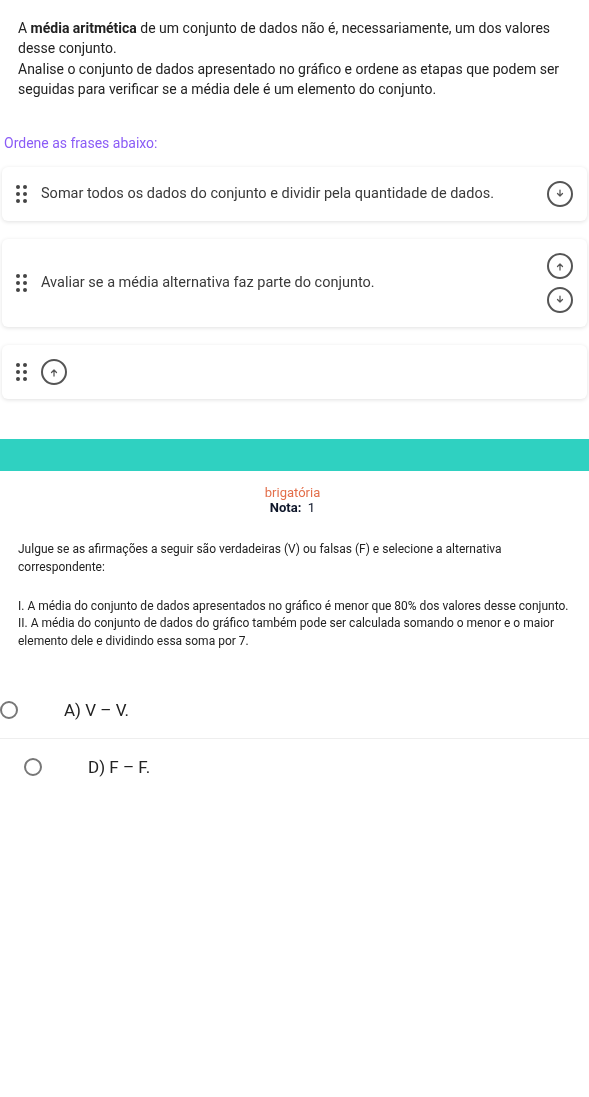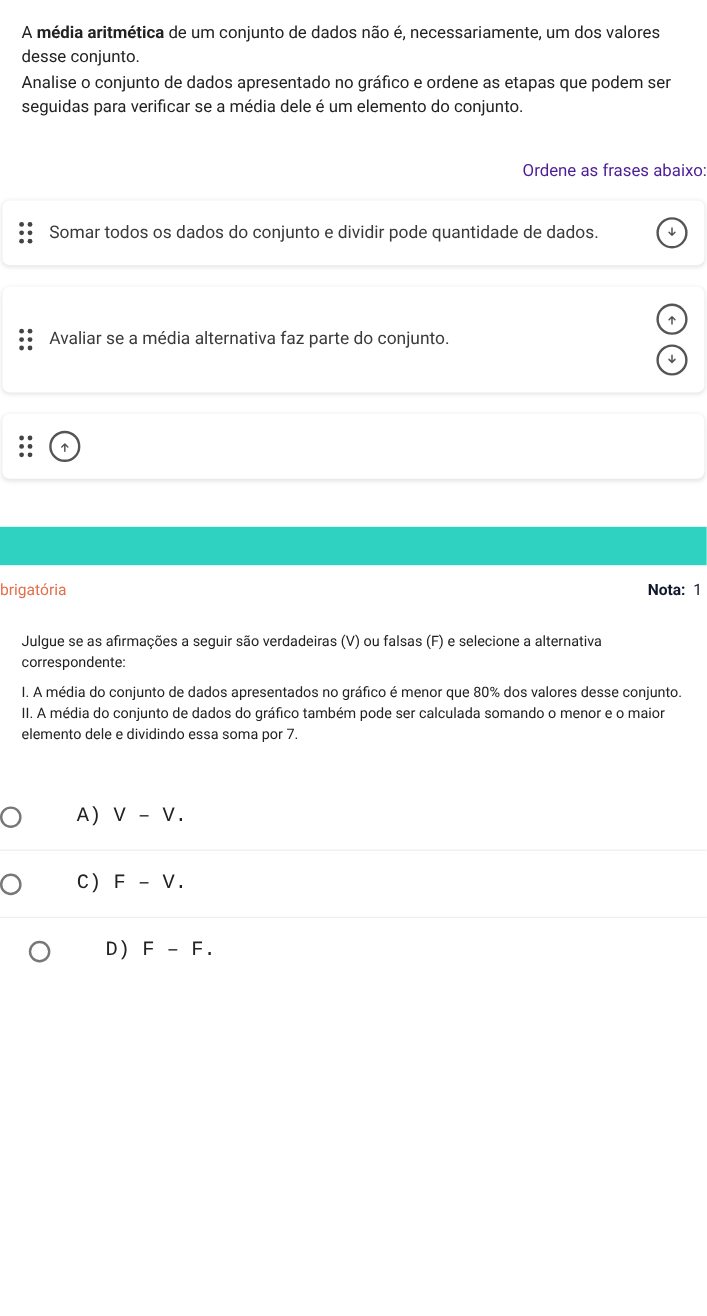--- a/index.html
+++ b/index.html
@@ -1,35 +1,35 @@
 <!DOCTYPE html>
 <html><head>
 <meta charset="utf-8">
 <style>
   * { margin: 0; padding: 0; box-sizing: border-box; }
   body { font-family: -apple-system, BlinkMacSystemFont, "Segoe UI", Roboto, Helvetica, Arial, sans-serif; background: #fff; color: #222; width: 589px; }
   .q1-intro { padding: 18px 18px 10px 18px; font-size: 14px; line-height: 1.45; color: #222; }
   .q1-intro .bold { font-weight: 700; }
-  .instruction { text-align: right; color: #4c1d95; font-size: 14px; padding: 26px 0 16px 16px; }
+  .instruction { text-align: left; color: #8b5cf6; font-size: 14px; padding: 26px 0 16px 4px; }
   .order-items { padding: 0 2px; }
   .order-item { background: #fff; border-radius: 6px; box-shadow: 0 1px 4px rgba(0,0,0,.12); padding: 14px 14px; display: flex; align-items: center; gap: 14px; margin-bottom: 18px; }
   .drag-handle { display: grid; grid-template-columns: repeat(2, 4px); grid-template-rows: repeat(3, 4px); gap: 3px; }
   .drag-handle span { width: 4px; height: 4px; background: #444; border-radius: 50%; display: block; }
   .order-text { flex: 1; color: #3a3a3a; font-size: 14.5px; line-height: 1.35; }
   .arrows { display: flex; flex-direction: column; gap: 8px; align-items: center; }
   .arrow-btn { width: 26px; height: 26px; border: 2px solid #555; border-radius: 50%; display: flex; align-items: center; justify-content: center; cursor: pointer; background: #fff; }
   .arrow-btn svg { width: 12px; height: 12px; }
   .divider-bar { height: 32px; background: #2fd1c1; margin-top: 40px; }
-  .meta-row { display: flex; justify-content: space-between; align-items: center; padding: 14px 4px 0 0; font-size: 13px; }
+  .meta-row { display: flex; justify-content: space-between; align-items: center; padding: 14px 4px 0 0; font-size: 13px; flex-direction: column; }
   .meta-tag { color: #e36f4b; }
   .meta-nota { color: #0f172a; }
   .meta-nota b { font-weight: 700; }
   .q2-intro { padding: 26px 18px 10px 18px; font-size: 12px; line-height: 1.45; color: #222; }
-  .q2-stmt { margin-top: 8px; }
-  .options { margin-top: 22px; font-family: Liberation Mono, monospace; }
+  .q2-stmt { margin-top: 22px; }
+  .options { margin-top: 22px; }
   .option-row { display: flex; align-items: center; gap: 46px; border-bottom: 1px solid #eee; padding: 18px 0 18px 0; }
   .option-row:last-child { border-bottom: none; padding-left: 24px; }
   .radio { width: 18px; height: 18px; border: 2px solid #777; border-radius: 50%; flex-shrink: 0; margin-left: 0; }
   .option-label { font-size: 17px; color: #222; padding-left: 0; }
 </style>
 </head>
 <body>
 
 <div class="q1-intro">
   <span>A </span><span class="bold">média aritmética</span><span> de um conjunto de dados não é, necessariamente, um dos valores desse conjunto.</span>
@@ -43,21 +43,21 @@
 
   <div class="order-item">
     <div class="drag-handle">
       <span></span>
         <span></span>
         <span></span>
         <span></span>
         <span></span>
         <span></span>
     </div>
-    <div class="order-text">Somar todos os dados do conjunto e dividir pode quantidade de dados.</div>
+    <div class="order-text">Somar todos os dados do conjunto e dividir pela quantidade de dados.</div>
     <div class="arrows">
       <div class="arrow-btn">
         <svg viewBox="0 0 24 24">
             <path d="M12 4v12m0 0l-5-5m5 5l5-5" stroke="#555" stroke-width="2.5" fill="none" stroke-linecap="round" stroke-linejoin="round"></path>
           </svg>
       </div>
     </div>
   </div>
 
   <div class="order-item">
@@ -119,19 +119,15 @@
   <div>II. A média do conjunto de dados do gráfico também pode ser calculada somando o menor e o maior elemento dele e dividindo essa soma por 7.</div>
 </div>
 
 <div class="options">
   <div class="option-row">
     <div class="radio"></div>
     <div class="option-label">A) V – V.</div>
   </div>
   <div class="option-row">
     <div class="radio"></div>
-    <div class="option-label">C) F – V.</div>
-  </div>
-  <div class="option-row">
-    <div class="radio"></div>
     <div class="option-label">D) F – F.</div>
   </div>
 </div>
 
 </body></html>

